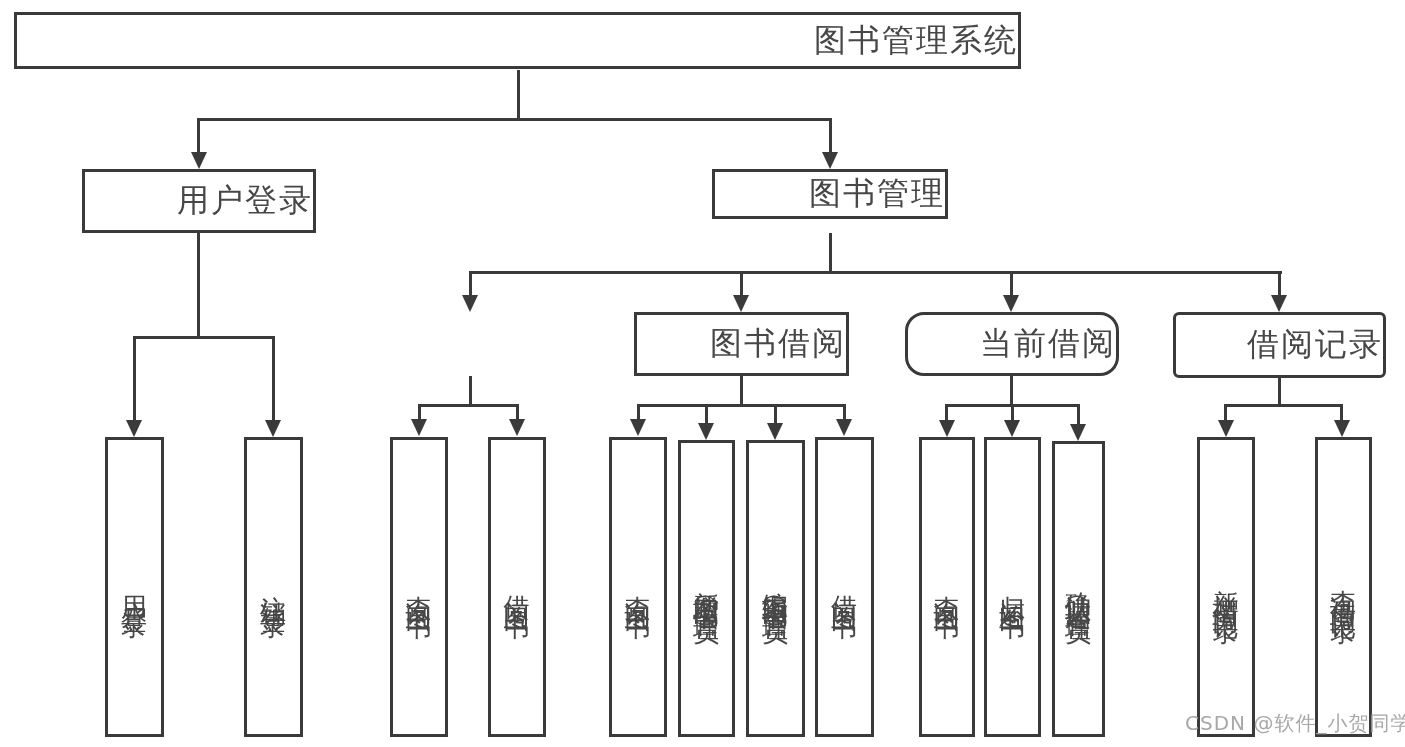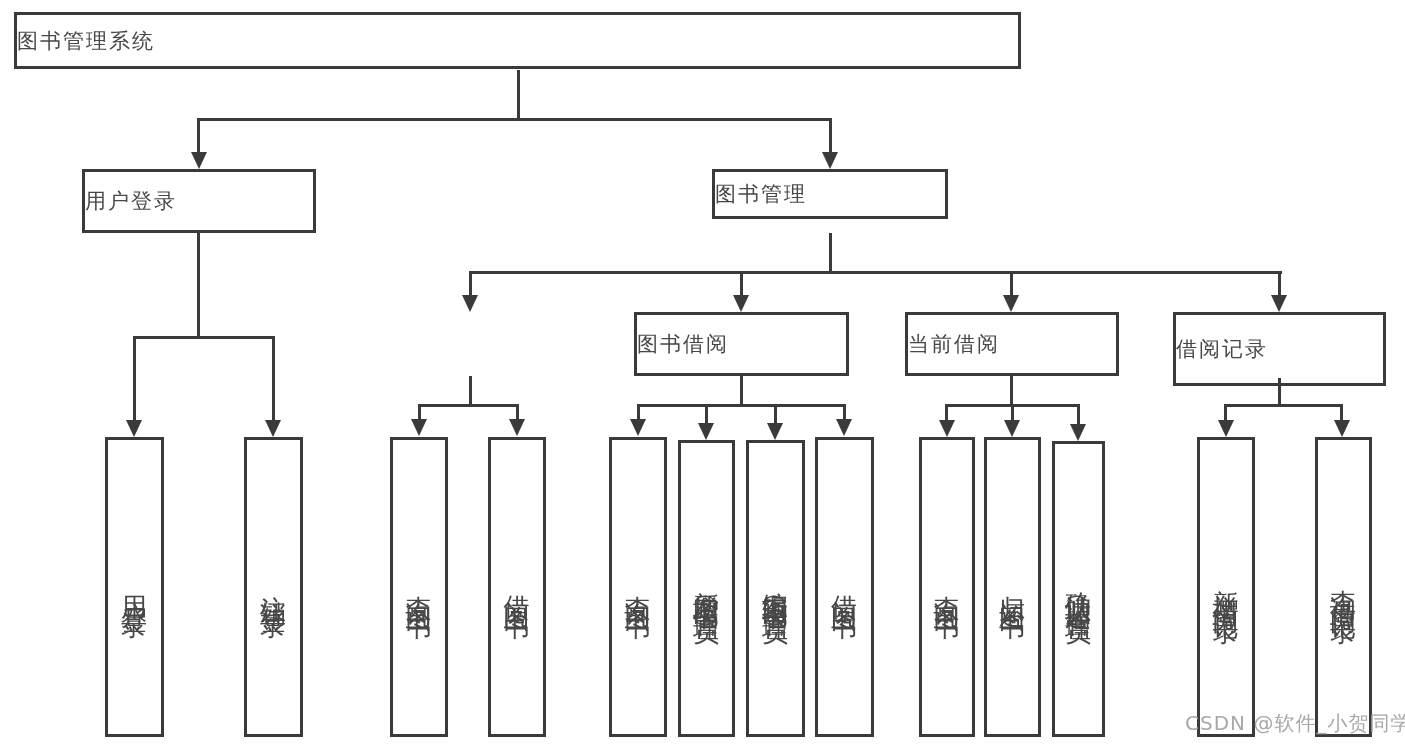--- a/index.html
+++ b/index.html
@@ -3,22 +3,22 @@
 <meta charset="utf-8">
 <style>
   :root { --line:#3a3a3a; --text:#474747; --wm:#a8a8a8; }
   * { box-sizing: border-box; margin:0; padding:0; }
   html,body { background:#ffffff; }
   body { font-family:"DejaVu Sans", sans-serif; }
   .stage { position:relative; width:1405px; height:747px; background:#fff; overflow:hidden; }
 
   
   .box { position:absolute; border:3px solid var(--line); background:#fff;
-         display:flex; align-items:center; justify-content:flex-start;
-         color:var(--text); font-size:21px; letter-spacing:2px; white-space:nowrap; }
+         display:flex; align-items:center; justify-content:flex-end;
+         color:var(--text); font-size:32px; letter-spacing:2px; white-space:nowrap; }
 
   
   .vbox { position:absolute; top:437px; height:300px; border:3px solid var(--line); background:#fff;
           display:flex; align-items:center; justify-content:center; color:var(--text); }
   .vbox span { writing-mode:vertical-rl; text-orientation:mixed;
                font-size:26px; letter-spacing:6px; line-height:1; white-space:nowrap; }
   .vbox.tall { top:440px; height:297px; }
   .vbox.tall span { letter-spacing:4px; }
 
   
@@ -68,24 +68,24 @@
   <div class="vl" style="left:740px; top:271px; height:26px;"></div>
   <div class="ar" style="left:733px; top:295px;"></div>
   <div class="vl" style="left:1010px; top:271px; height:26px;"></div>
   <div class="ar" style="left:1003px; top:295px;"></div>
   <div class="vl" style="left:1278px; top:271px; height:26px;"></div>
   <div class="ar" style="left:1271px; top:295px;"></div>
 
   <div class="box" style="left:634px; top:312px; width:215px; height:64px;">
     <span>图书借阅</span>
   </div>
-  <div class="box" style="left:905px; top:312px; width:214px; height:64px;">
+  <div class="box" style="left:905px; top:312px; width:214px; height:64px;border-radius:19px;">
     <span>当前借阅</span>
   </div>
-  <div class="box" style="left:1173px; top:312px; width:213px; height:74px;">
+  <div class="box" style="left:1173px; top:312px; width:213px; height:66px;border-radius:6px;">
     <span>借阅记录</span>
   </div>
 
   <div class="vl" style="left:469px; top:376px; height:31px;"></div>
   <div class="hl" style="left:418px; top:404px; width:101px;"></div>
   <div class="vl" style="left:418px; top:404px; height:17px;"></div>
   <div class="ar" style="left:411px; top:419px;"></div>
   <div class="vl" style="left:516px; top:404px; height:17px;"></div>
   <div class="ar" style="left:509px; top:419px;"></div>
 

